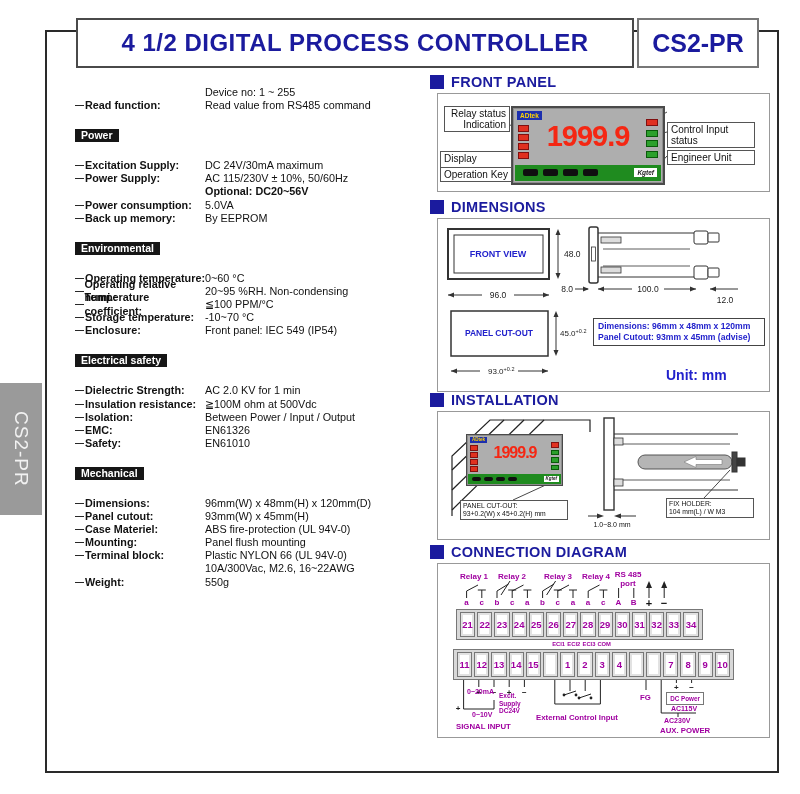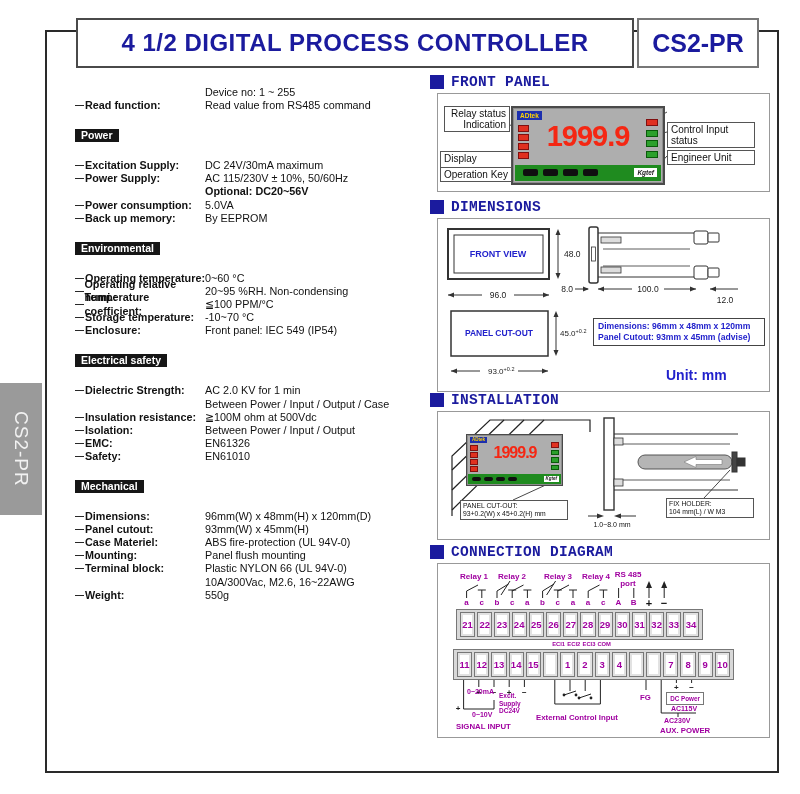--- a/index.html
+++ b/index.html
@@ -22,21 +22,21 @@
   .spec-label{flex:0 0 130px;display:flex;align-items:center;}
   .spec-label .lbl{font-weight:bold;}
   .dash{display:inline-block;width:10px;font-size:9px;font-weight:bold;}
   .dash::before{content:"—";}
   .spec-value{flex:1;white-space:nowrap;}
   .spec-row.cont .spec-label,.spec-row.cont-bold .spec-label{flex:0 0 130px;}
   .spec-row.cont-bold .spec-value{font-weight:bold;}
   .spec-row.badge{margin:17px 0;}
   .spec-row.badge .lbl{background:#161616;color:#fff;padding:0 6px 1px 6px;font-size:10.5px;line-height:12px;}
   
-  .sec-h{position:absolute;left:430px;display:flex;align-items:center;gap:7px;font-family:Liberation Mono, monospace;}
+  .sec-h{position:absolute;left:430px;display:flex;align-items:center;gap:7px;}
   .sec-h .sq{width:14px;height:14px;background:#1b1b9e;}
   .sec-h .txt{color:#1b1b9e;font-weight:bold;font-size:14.5px;letter-spacing:.3px;}
   .panel{position:absolute;left:437px;width:331px;border:1px solid #999;background:#fff;}
   .panel svg{position:absolute;left:0;top:0;pointer-events:none;}
   
   .device{position:absolute;background:#aeaeae;border:2px solid #4a4a4a;box-shadow:inset 0 0 0 1px #8d8d8d;}
   .dev-logo{position:absolute;background:#1c2fae;color:#ffd400;font-weight:bold;}
   .dev-display{position:absolute;color:#f52713;font-family:Liberation Sans, sans-serif;font-weight:bold;
                text-align:center;letter-spacing:-1px;}
   .ledcol{position:absolute;display:flex;flex-direction:column;}
@@ -232,26 +232,20 @@
     </div>
 
     <div class="spec-row spec">
       <span class="spec-label">
         <span class="dash"></span>
         <span class="lbl">Dielectric Strength:</span>
       </span>
       <span class="spec-value">AC 2.0 KV for 1 min</span>
     </div>
 
-    <div class="spec-row cont">
-      <span class="spec-label">
-        <span class="lbl"></span>
-      </span>
-      <span class="spec-value">Between Power / Input / Output / Case</span>
-    </div>
 
     <div class="spec-row spec">
       <span class="spec-label">
         <span class="dash"></span>
         <span class="lbl">Insulation resistance:</span>
       </span>
       <span class="spec-value">≧100M ohm at 500Vdc</span>
     </div>
 
     <div class="spec-row spec">

